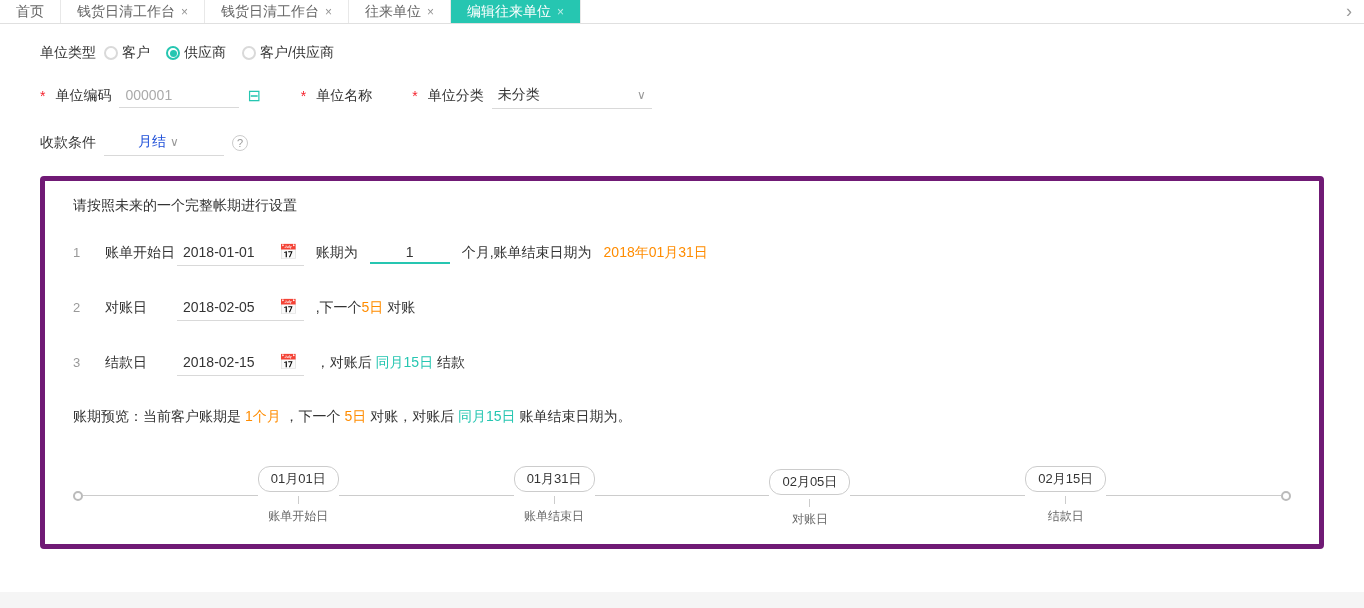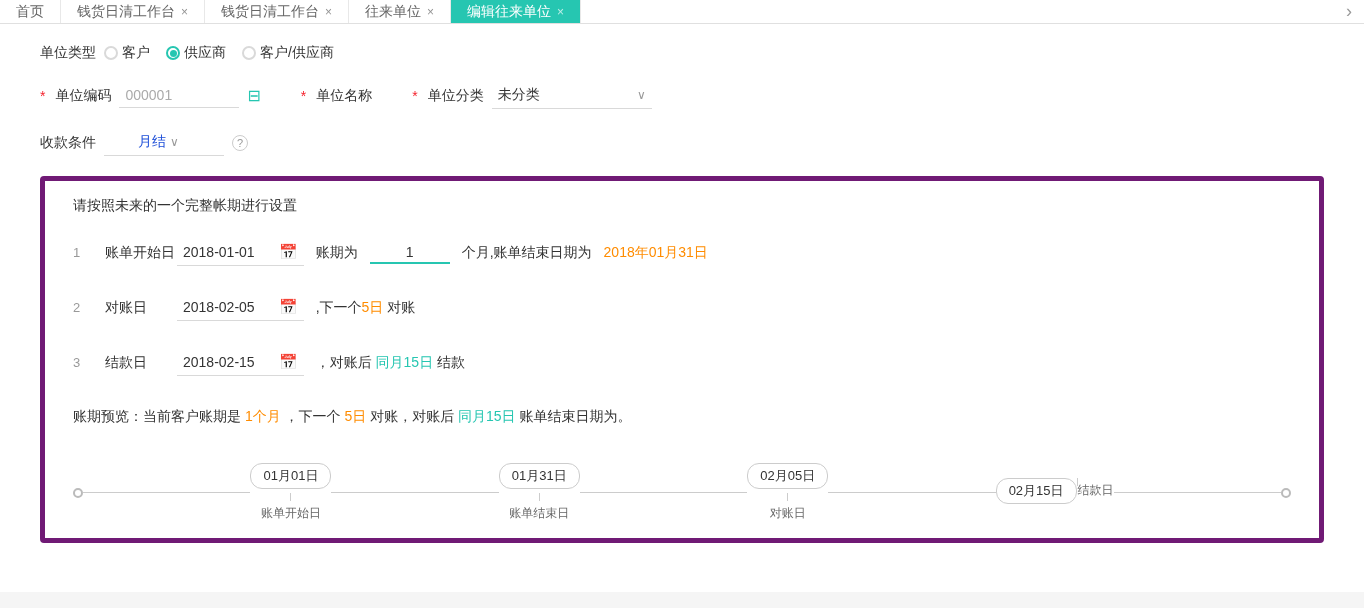--- a/index.html
+++ b/index.html
@@ -369,29 +369,29 @@
       <div style="flex:1;height:1px;background:#ccc;"></div>
 
       <div style="display:flex;flex-direction:column;align-items:center;flex-shrink:0;">
         <div style="border:1px solid #ccc;border-radius:12px;padding:3px 12px;font-size:13px;color:#333;background:#fff;margin-bottom:4px;">01月31日</div>
         <div style="width:1px;height:8px;background:#ccc;"></div>
         <div style="font-size:12px;color:#666;margin-top:4px;">账单结束日</div>
       </div>
 
       <div style="flex:1;height:1px;background:#ccc;"></div>
 
-      <div style="display:flex;flex-direction:column;align-items:center;flex-shrink:0;">
+      <div style="display:flex;flex-direction:column;align-items:center;flex-shrink:0;margin-top:6px;">
         <div style="border:1px solid #ccc;border-radius:12px;padding:3px 12px;font-size:13px;color:#333;background:#fff;margin-bottom:4px;">02月05日</div>
         <div style="width:1px;height:8px;background:#ccc;"></div>
         <div style="font-size:12px;color:#666;margin-top:4px;">对账日</div>
       </div>
 
       <div style="flex:1;height:1px;background:#ccc;"></div>
 
-      <div style="display:flex;flex-direction:row;align-items:flex-start;flex-shrink:0;">
+      <div style="display:flex;flex-direction:column;align-items:center;flex-shrink:0;">
         <div style="border:1px solid #ccc;border-radius:12px;padding:3px 12px;font-size:13px;color:#333;background:#fff;margin-bottom:4px;">02月15日</div>
         <div style="width:1px;height:8px;background:#ccc;"></div>
         <div style="font-size:12px;color:#666;margin-top:4px;">结款日</div>
       </div>
 
       <div style="flex:1;height:1px;background:#ccc;"></div>
       <div style="width:10px;height:10px;border-radius:50%;border:2px solid #bbb;background:#fff;flex-shrink:0;"></div>
     </div>
 
   </div>

